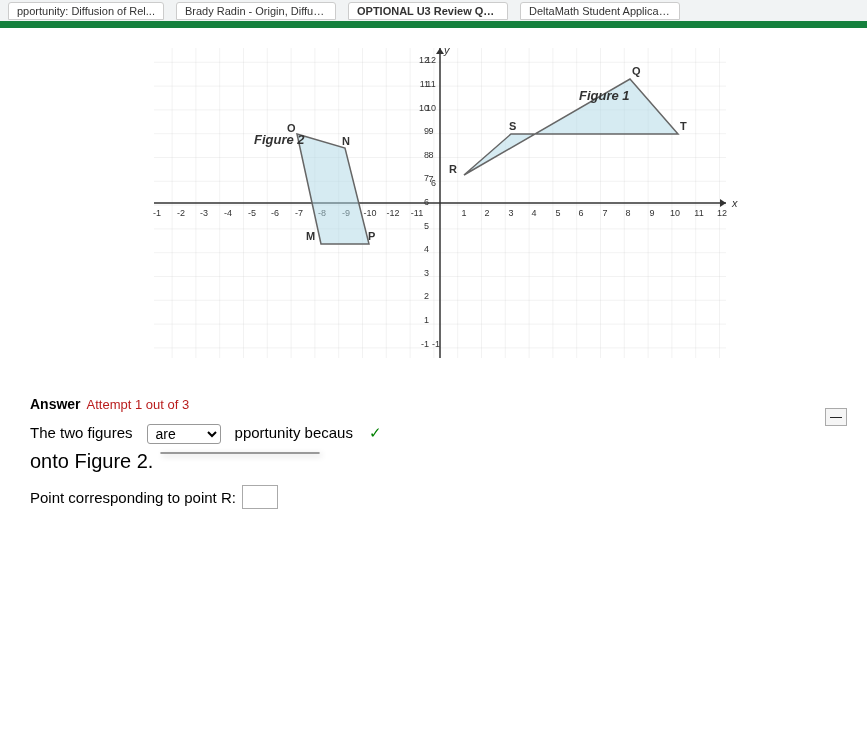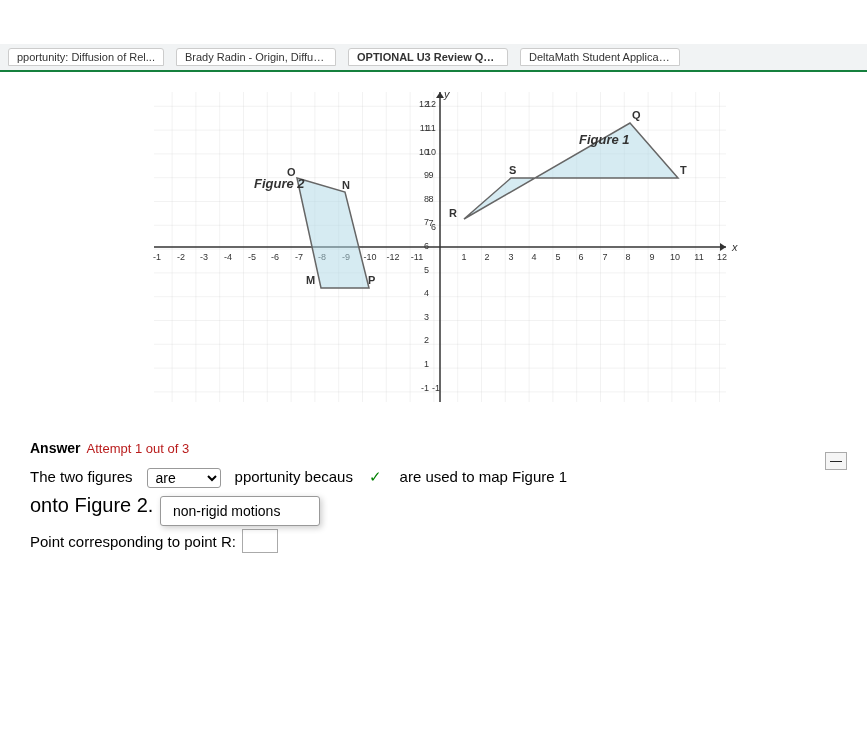--- a/index.html
+++ b/index.html
@@ -10,27 +10,26 @@
       height: 729px;
       overflow: hidden;
       position: relative;
     }
 
     
     .browser-bar {
       display: flex;
       align-items: center;
       background: #f1f3f4;
-      border-bottom: 2px solid #15803d;
+      border-bottom: 7px solid #15803d;
       height: 28px;
       padding: 0 8px;
       font-size: 11px;
       color: #333;
       gap: 12px;
-      margin-top: 44px;
     }
     .browser-tab {
       padding: 2px 8px;
       background: #fff;
       border: 1px solid #ccc;
       border-radius: 3px 3px 0 0;
       font-size: 11px;
       white-space: nowrap;
       overflow: hidden;
       text-overflow: ellipsis;
@@ -292,27 +291,23 @@
 
     <div style="position:relative;">
       <div class="sentence-row">
         <span>The two figures</span>
         <select class="dropdown-select">
           <option>are</option>
           <option>are not</option>
         </select>
         <span class="congruent-text">pportunity becaus</span>
         <span class="checkmark">✓</span>
-        <span style="margin-left:4px;">are used to map Figure 1</span>
       </div>
 
       <div class="dropdown-popup">
-        <div class="dropdown-popup-item">
-          <span>non-rigid motions</span>
-        </div>
       </div>
 
       <div class="sentence-line2">
         <span>onto Figure 2.</span>
       </div>
     </div>
 
     <div class="point-row">
       <span>Point corresponding to point R:</span>
       <input class="point-input" type="text" value="" style="">

